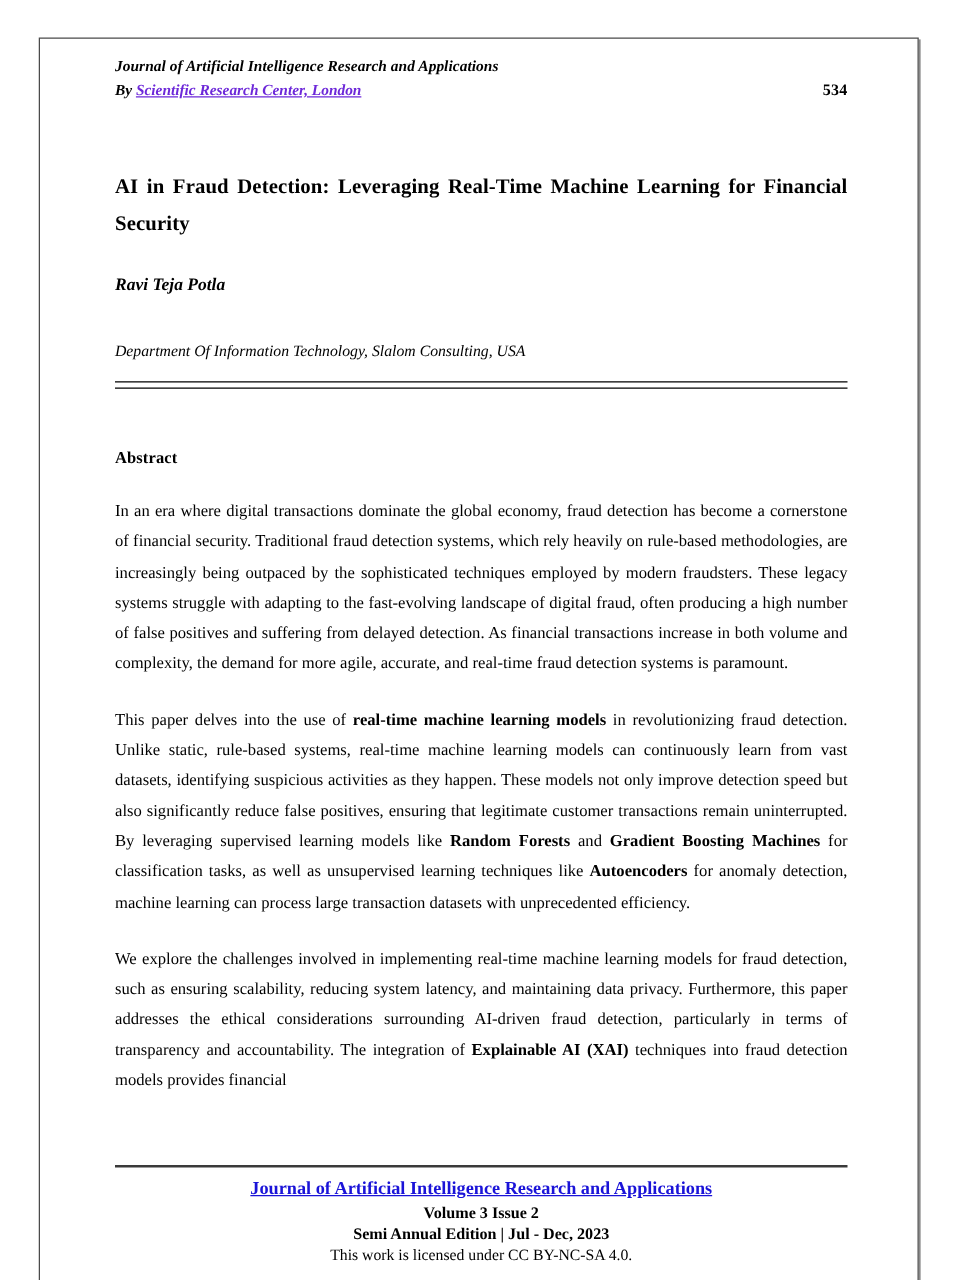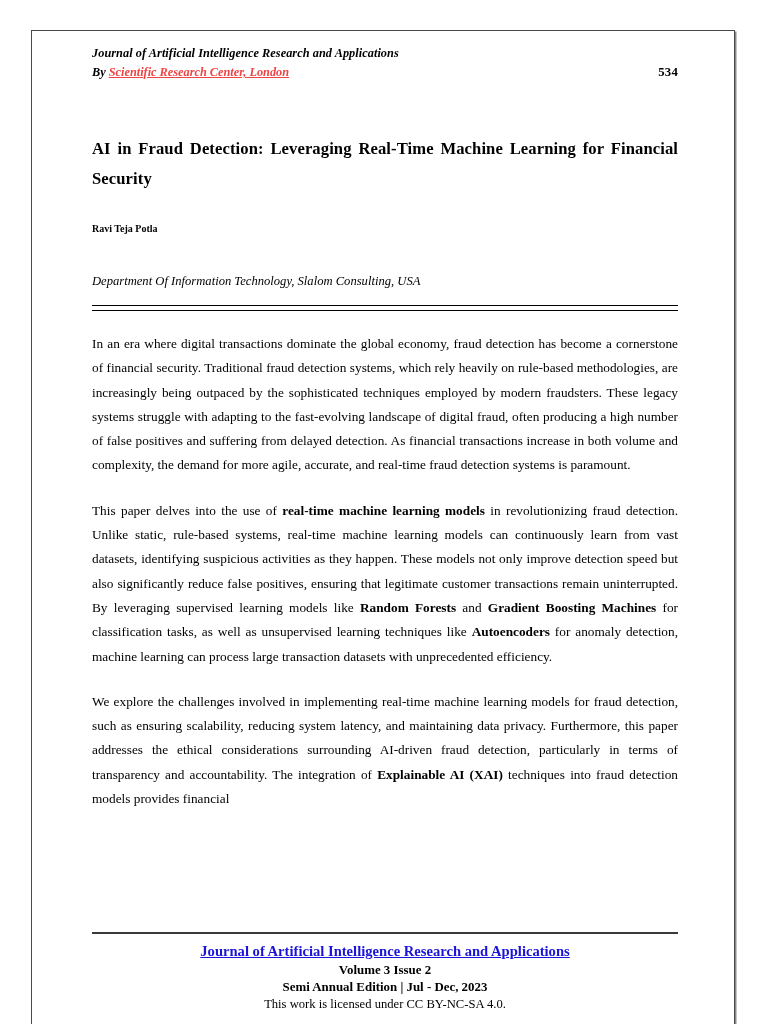--- a/index.html
+++ b/index.html
@@ -47,21 +47,21 @@
     letter-spacing: 0.05px;
     line-height: 19px;
   }
   .runhead-line2 {
     font-style: italic;
     font-weight: bold;
     font-size: 12.3px;
     line-height: 19px;
   }
   .runhead-link {
-    color: #ef4444;
+    color: #6d28d9;
     text-decoration: underline;
     font-style: italic;
     font-weight: bold;
   }
   .page-number {
     position: absolute;
     right: 0;
     top: 19px;
     font-weight: bold;
     font-size: 12.8px;
@@ -75,22 +75,23 @@
     font-size: 16.6px;
     font-weight: bold;
     line-height: 30px;
     text-align: justify;
     text-align-last: left;
     letter-spacing: 0.1px;
   }
 
   .author {
     margin-top: 25px;
-    font-size: 10px;
+    font-size: 14px;
     font-weight: bold;
+    font-style: italic;
     line-height: 20px;
   }
 
   .affiliation {
     margin-top: 32px;
     font-size: 12.6px;
     font-style: italic;
     line-height: 20px;
   }
 
@@ -166,20 +167,21 @@
     </div>
 
     <div class="doc-title">AI in Fraud Detection: Leveraging Real-Time Machine Learning for Financial Security</div>
 
     <div class="author">Ravi Teja Potla</div>
 
     <div class="affiliation">Department Of Information Technology, Slalom Consulting, USA</div>
 
     <div class="rule-double"></div>
 
+    <div class="abstract-heading">Abstract</div>
 
     <div class="para"><span>In an era where digital transactions dominate the global economy, fraud detection has become a cornerstone of financial security. Traditional fraud detection systems, which rely heavily on rule-based methodologies, are increasingly being outpaced by the sophisticated techniques employed by modern fraudsters. These legacy systems struggle with adapting to the fast-evolving landscape of digital fraud, often producing a high number of false positives and suffering from delayed detection. As financial transactions increase in both volume and complexity, the demand for more agile, accurate, and real-time fraud detection systems is paramount.</span></div>
     <div class="para"><span>This paper delves into the use of </span><b>real-time machine learning models</b><span> in revolutionizing fraud detection. Unlike static, rule-based systems, real-time machine learning models can continuously learn from vast datasets, identifying suspicious activities as they happen. These models not only improve detection speed but also significantly reduce false positives, ensuring that legitimate customer transactions remain uninterrupted. By leveraging supervised learning models like </span><b>Random Forests</b><span> and </span><b>Gradient Boosting Machines</b><span> for classification tasks, as well as unsupervised learning techniques like </span><b>Autoencoders</b><span> for anomaly detection, machine learning can process large transaction datasets with unprecedented efficiency.</span></div>
     <div class="para"><span>We explore the challenges involved in implementing real-time machine learning models for fraud detection, such as ensuring scalability, reducing system latency, and maintaining data privacy. Furthermore, this paper addresses the ethical considerations surrounding AI-driven fraud detection, particularly in terms of transparency and accountability. The integration of </span><b>Explainable AI (XAI)</b><span> techniques into fraud detection models provides financial</span></div>
 
   </div>
 
   <div class="footer">
     <div class="footer-rule"></div>
     <div><span class="footer-journal">Journal of Artificial Intelligence Research and Applications</span></div>

